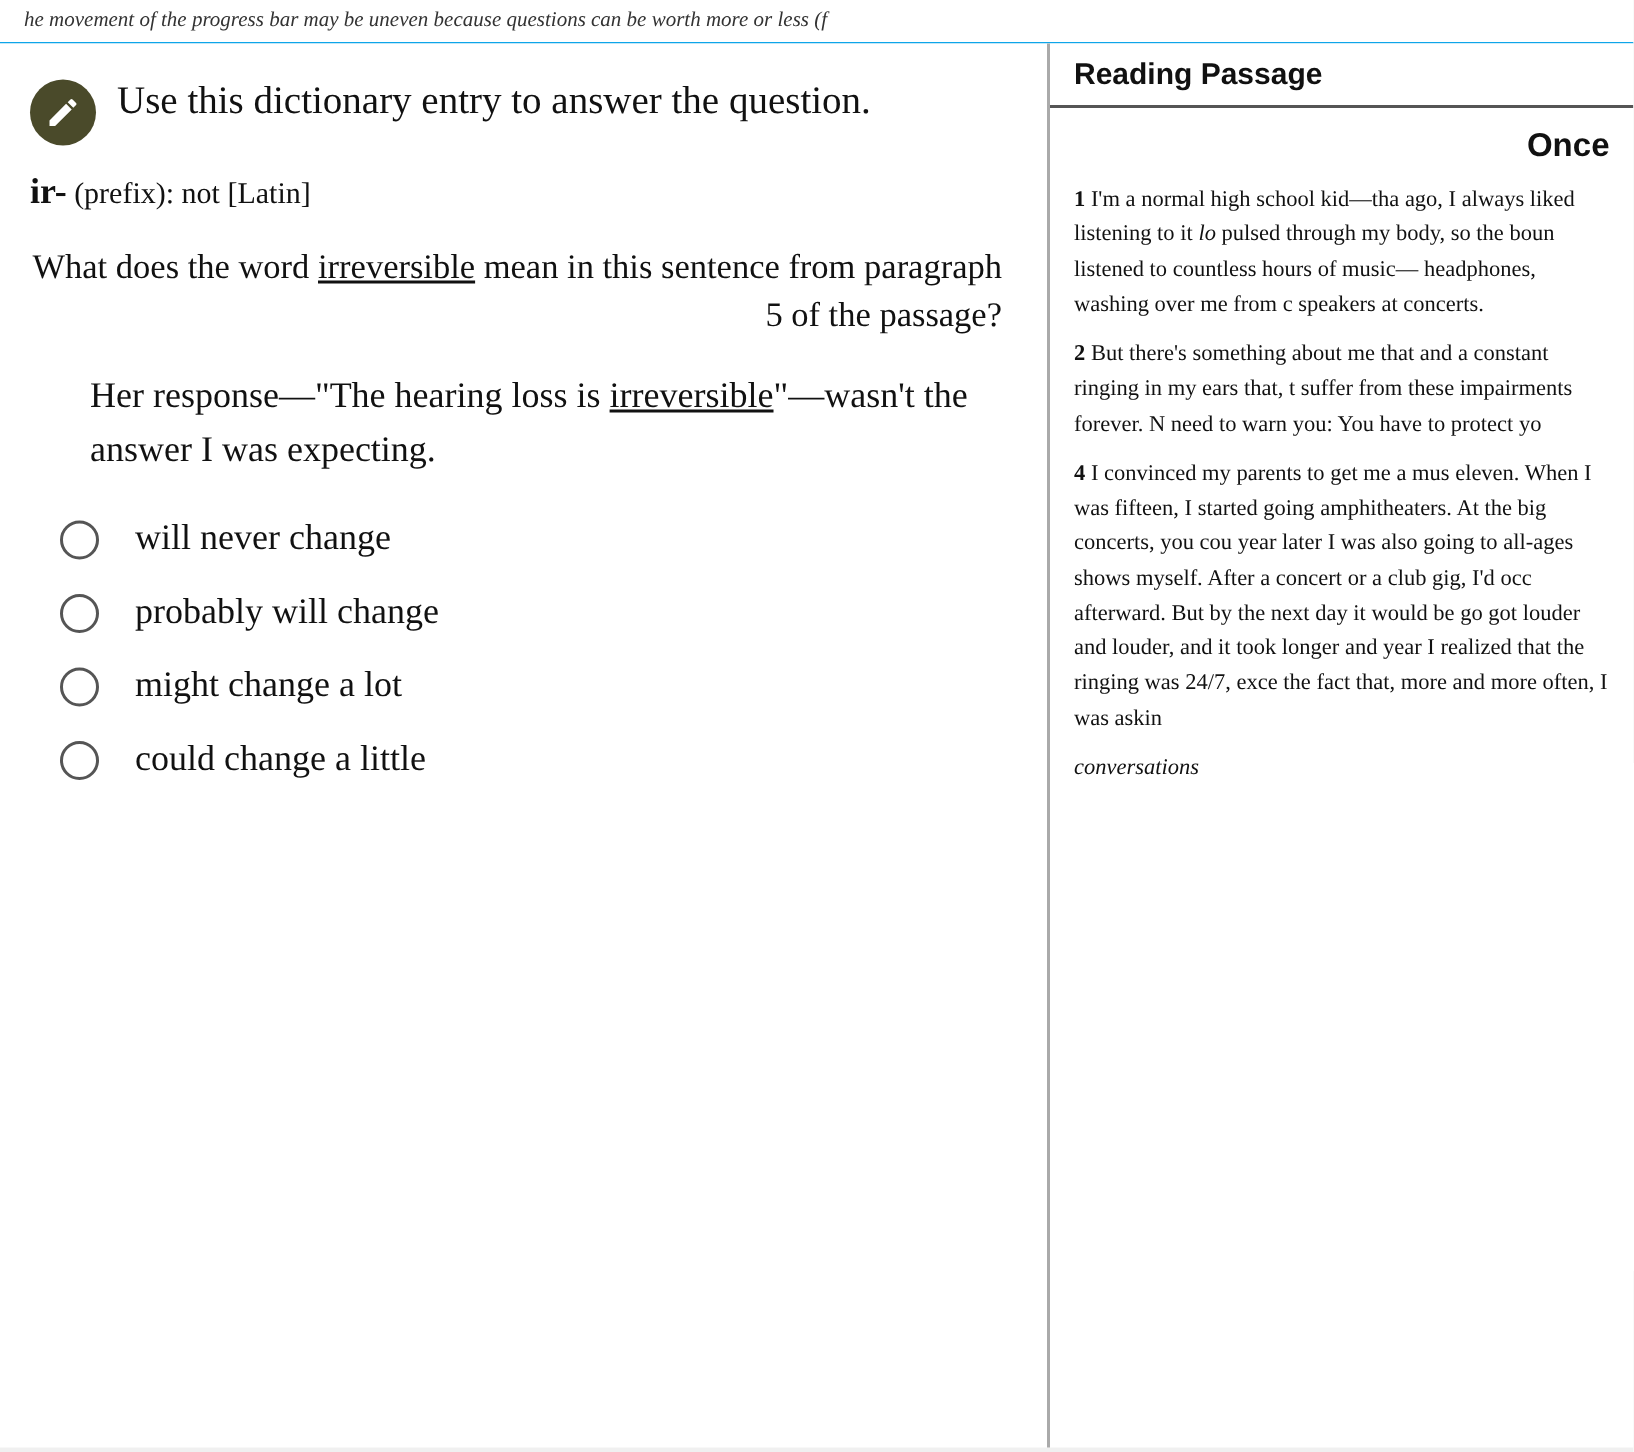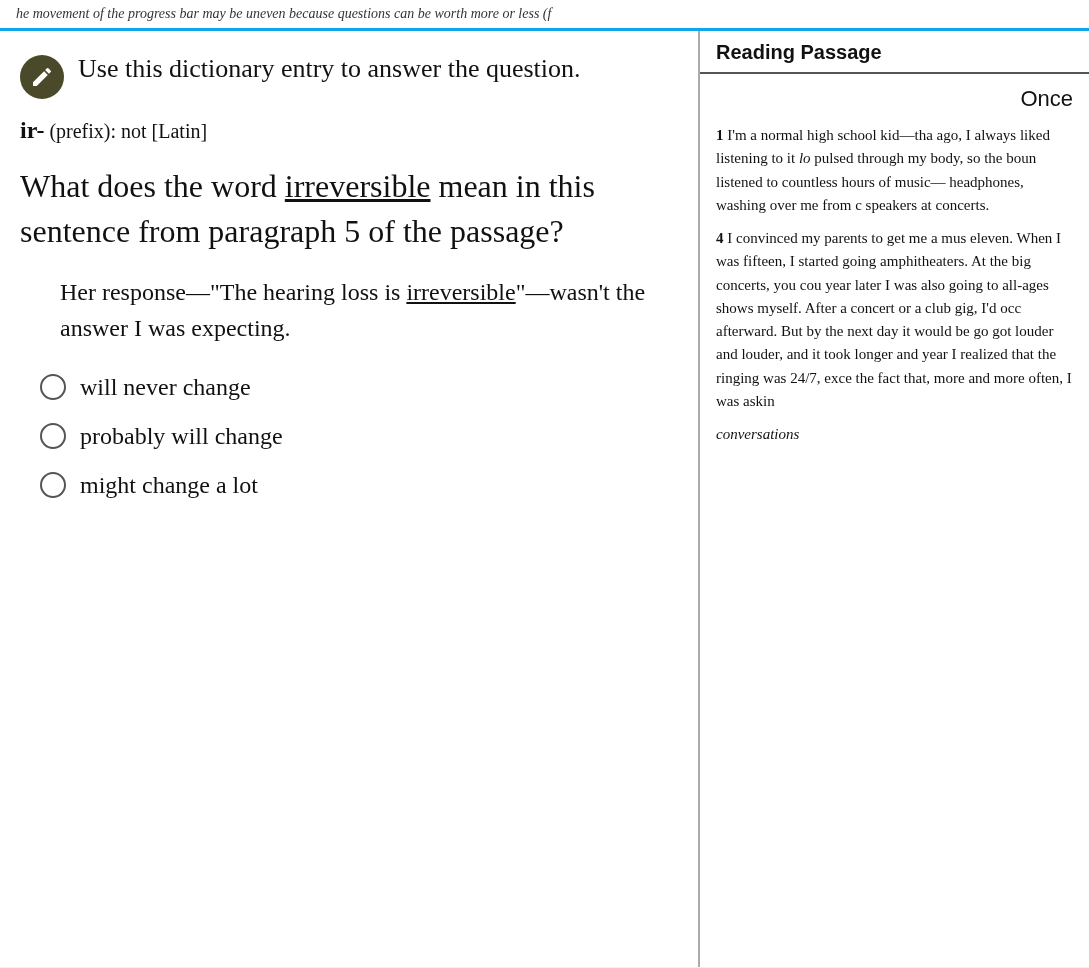--- a/index.html
+++ b/index.html
@@ -10,21 +10,21 @@
       min-height: 968px;
       overflow: hidden;
     }
 
     .top-bar {
       background: #fff;
       padding: 6px 16px;
       font-style: italic;
       font-size: 14px;
       color: #333;
-      border-bottom: 3px solid #0ea5e9;
+      border-bottom: 1px solid #0ea5e9;
     }
 
     .main-content {
       display: flex;
       width: 100%;
       height: calc(968px - 32px);
     }
 
     
     .left-panel {
@@ -72,24 +72,25 @@
     }
 
     .dict-term {
       font-size: 24px;
       font-weight: bold;
       font-family: Georgia, serif;
       color: #111;
     }
 
     .question-text {
-      font-size: 32px;
+      font-size: 23px;
       line-height: 1.4;
       color: #111;
       margin-bottom: 20px;
+      text-align: right;
     }
 
     .question-text .underline {
       text-decoration: underline;
     }
 
     .sentence-block {
       font-size: 24px;
       line-height: 1.5;
       color: #111;
@@ -100,21 +101,21 @@
       text-decoration: underline;
     }
 
     .answer-options {
       margin-left: 20px;
     }
 
     .option {
       display: flex;
       align-items: center;
-      gap: 14px;
+      gap: 24px;
       margin-bottom: 22px;
       cursor: pointer;
     }
 
     .radio-circle {
       width: 26px;
       height: 26px;
       border-radius: 50%;
       border: 2px solid #555;
       flex-shrink: 0;
@@ -150,21 +151,21 @@
     }
 
     .passage-content {
       padding: 12px 16px;
       overflow-y: auto;
       flex: 1;
     }
 
     .passage-story-title {
       font-size: 22px;
-      font-weight: normal;
+      font-weight: bold;
       font-family: Arial, sans-serif;
       color: #111;
       text-align: right;
       margin-bottom: 12px;
     }
 
     .passage-paragraph {
       font-size: 15px;
       line-height: 1.55;
       color: #111;
@@ -216,35 +217,42 @@
         <span class="option-label">will never change</span>
       </div>
       <div class="option">
         <div class="radio-circle"></div>
         <span class="option-label">probably will change</span>
       </div>
       <div class="option">
         <div class="radio-circle"></div>
         <span class="option-label">might change a lot</span>
       </div>
+      <div class="option">
+        <div class="radio-circle"></div>
+        <span class="option-label">could change a little</span>
+      </div>
     </div>
   </div>
 
   <div class="right-panel">
     <div class="reading-passage-header">
       <div class="reading-passage-title">Reading Passage</div>
     </div>
 
     <div class="passage-content">
       <div class="passage-story-title">Once</div>
 
       <div class="passage-paragraph">
         <span class="para-num">1 </span>I'm a normal high school kid—tha ago, I always liked listening to it <em>lo</em> pulsed through my body, so the boun listened to countless hours of music— headphones, washing over me from c speakers at concerts.
       </div>
 
+      <div class="passage-paragraph">
+        <span class="para-num">2 </span>But there's something about me that and a constant ringing in my ears that, t suffer from these impairments forever. N need to warn you: You have to protect yo
+      </div>
 
 
       <div class="passage-paragraph">
         <span class="para-num">4 </span>I convinced my parents to get me a mus eleven. When I was fifteen, I started going amphitheaters. At the big concerts, you cou year later I was also going to all-ages shows myself. After a concert or a club gig, I'd occ afterward. But by the next day it would be go got louder and louder, and it took longer and year I realized that the ringing was 24/7, exce the fact that, more and more often, I was askin
       </div>
 
       <div class="passage-paragraph">
         <em>conversations</em>
       </div>
     </div>

